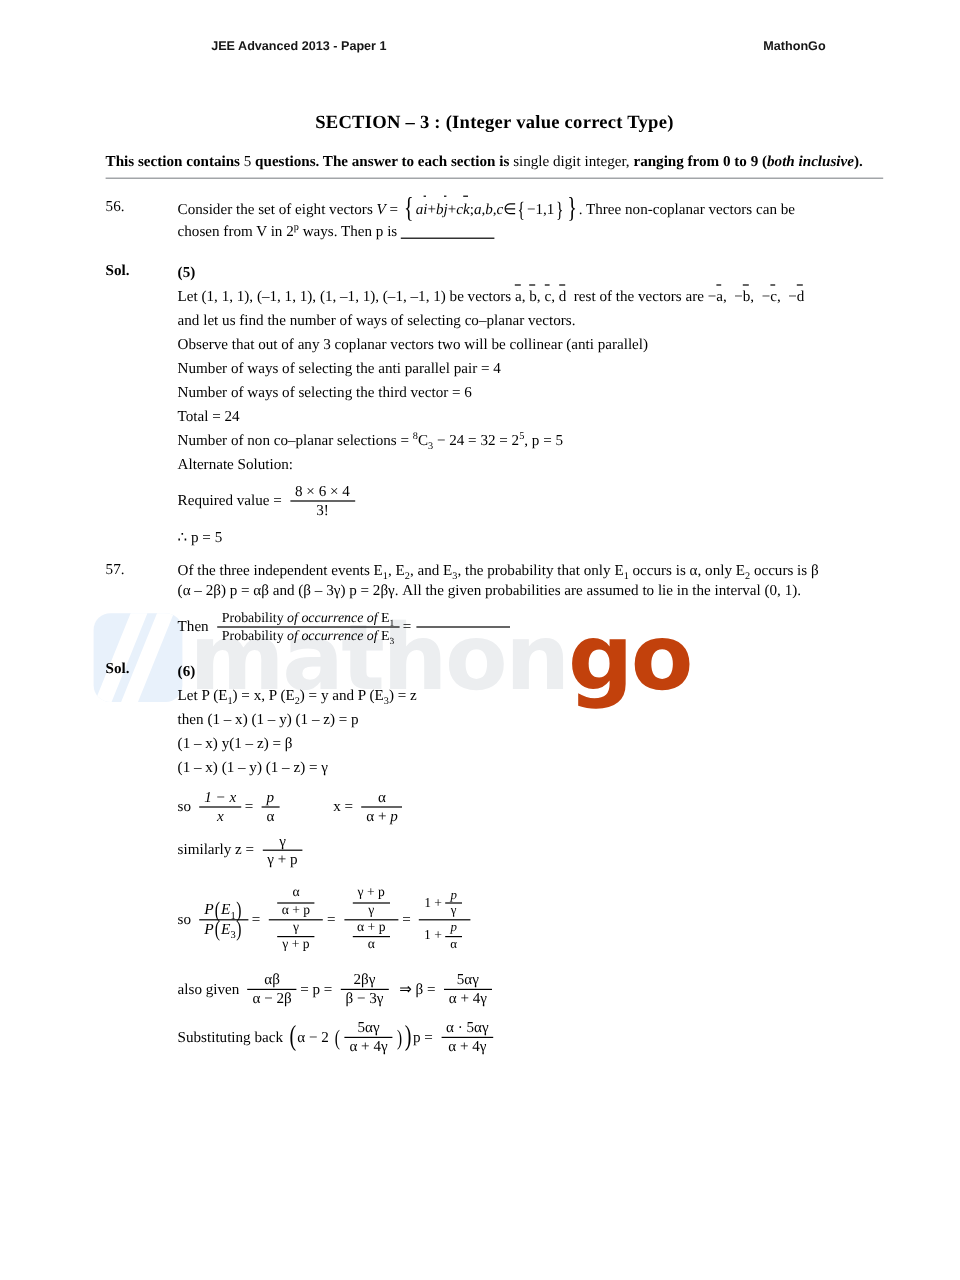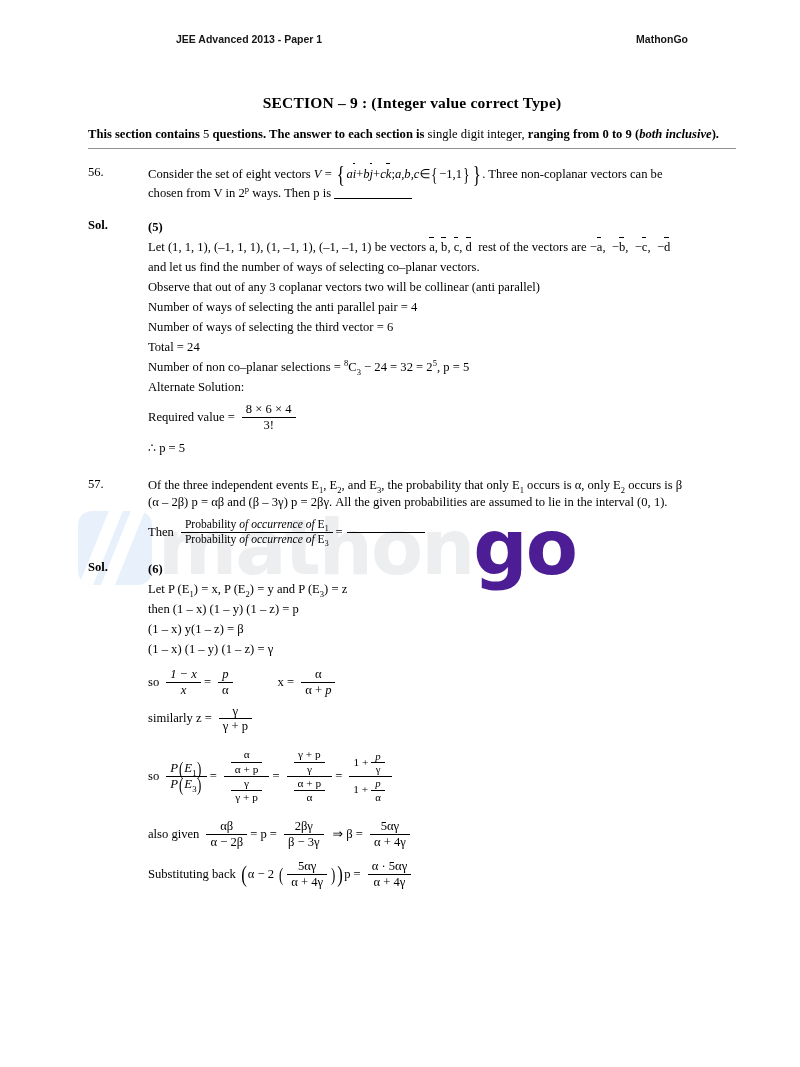--- a/index.html
+++ b/index.html
@@ -40,21 +40,21 @@
   .wm-text{
     font-family:"DejaVu Sans", sans-serif;
     font-weight:bold;
     font-size:76px;
     letter-spacing:-2px;
     line-height:1;
     margin-left:6px;
     white-space:nowrap;
   }
   .wm-text .g1{color:#eceef0;}
-  .wm-text .g2{color:#4c1d95;}
+  .wm-text .g2{color:#c2410c;}
 
   
   .hdr{
     position:absolute;left:16px;right:0;top:33px;
     display:flex;justify-content:space-between;
     padding:0 112px;
     font-family:"Liberation Sans", sans-serif;
     font-size:10.5px;
     font-weight:bold;
     color:#161616;
@@ -157,21 +157,21 @@
     <div class="wm-text"><span class="g1">math</span><span class="g1">on</span><span class="g2">go</span></div>
   </div>
 
   <div class="hdr">
     <div class="left">JEE Advanced 2013 - Paper 1</div>
     <div class="right">MathonGo</div>
   </div>
 
   <div class="content">
 
-    <div class="section-title">SECTION – 9 : (Integer value correct Type)</div>
+    <div class="section-title">SECTION – 3 : (Integer value correct Type)</div>
 
     <p class="intro"><span>This section contains </span><span class="reg">5</span><span> questions. The answer to each section is </span><span class="reg">single digit integer,</span><span> ranging from 0 to 9 (</span><span class="ital">both inclusive</span><span>).</span></p>
     <hr class="rule">
 
     <div class="qblock">
       <div class="qnum">56.</div>
       <div class="qbody">
         <div class="just">
           <span>Consider the set of eight vectors </span><span class="mi">V</span>
           <span class="mr">=</span>
@@ -197,21 +197,21 @@
           <span class="lbl">Required value = </span>
           <span class="frac">
               <span class="num">8 × 6 × 4</span>
               <span class="den">3!</span>
             </span>
         </div>
         <div class="ln">∴  p = 5</div>
       </div>
     </div>
 
-    <div class="qblock" style="margin-top:18px;">
+    <div class="qblock" style="margin-top:8px;">
       <div class="qnum">57.</div>
       <div class="qbody" style="line-height:1.35;">
         <div>Of the three independent events E<sub>1</sub>, E<sub>2</sub>, and E<sub>3</sub>, the probability that only E<sub>1</sub> occurs is α, only E<sub>2</sub> occurs is β</div>
         <div>(α – 2β) p = αβ and (β – 3γ) p = 2βγ. All the given probabilities are assumed to lie in the interval (0, 1).</div>
         <div class="big-eq" style="margin-top:7px;">
           <span class="lbl">Then </span>
           <span class="frac" style="font-size:.92em;">
             <span class="num"><span>Probability </span><span class="mi">of  occurrence of </span><span>E</span><sub>1</sub></span>
             <span class="den"><span>Probability </span><span class="mi">of  occurrence of </span><span>E</span><sub>3</sub></span>
           </span>

